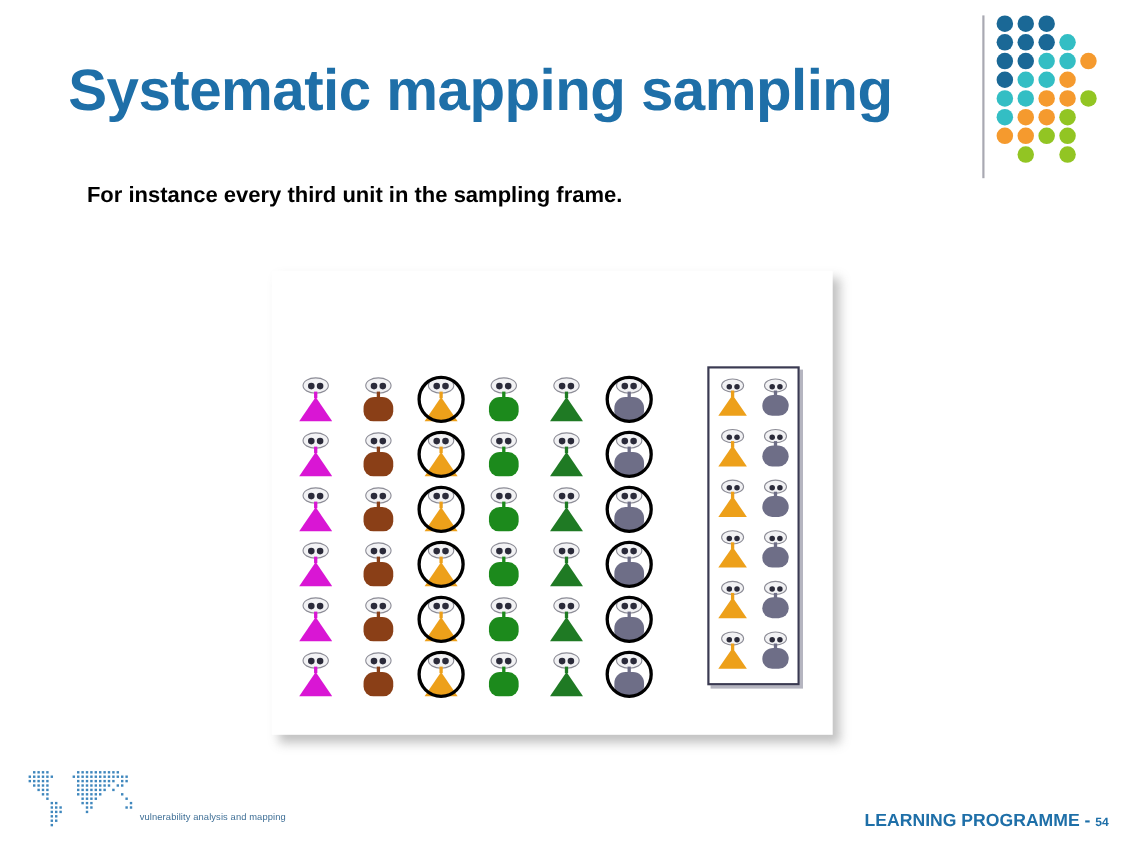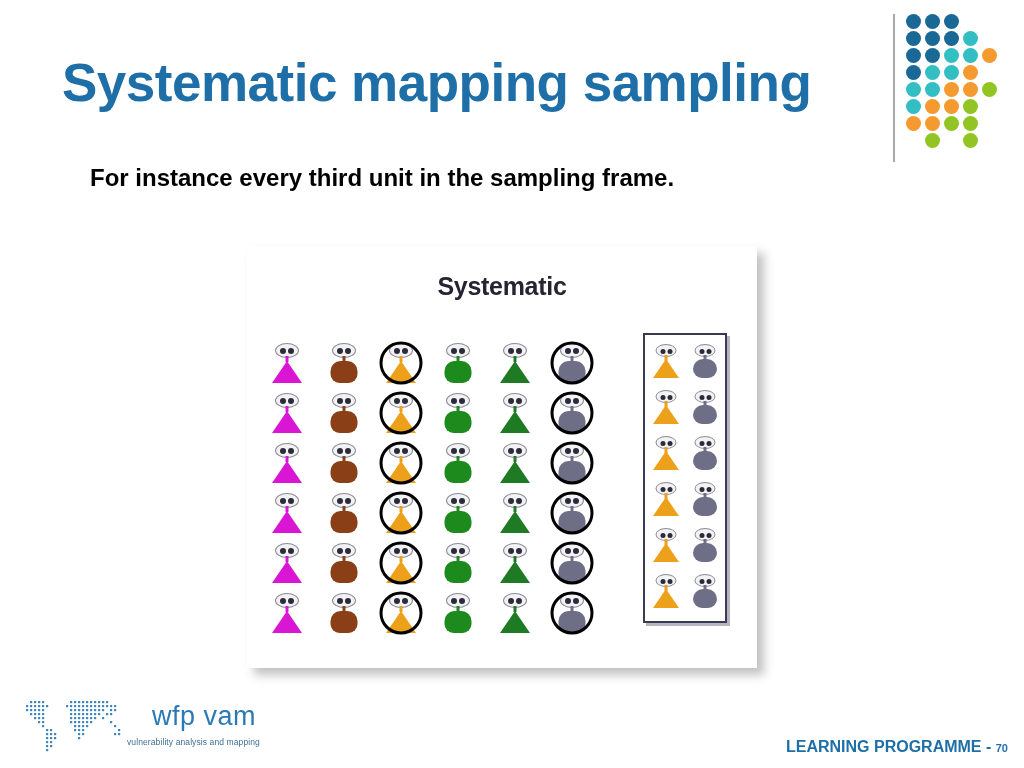--- a/index.html
+++ b/index.html
@@ -23,23 +23,23 @@
     font-size: 53px;
     font-weight: bold;
     color: #1E6FA8;
     letter-spacing: -0.5px;
     white-space: nowrap;
   }
 
   
   #body-text {
     position: absolute;
-    left: 90px;
+    left: 79px;
     top: 164px;
-    font-size: 24px;
+    font-size: 20px;
     font-weight: bold;
     color: #000000;
     line-height: 28px;
     white-space: nowrap;
   }
 
   
   #dot-logo-divider {
     position: absolute;
     left: 893px;
@@ -298,21 +298,20 @@
     <div class="logo-dot" style="left: 57px; top: 85px; background: rgb(146, 197, 35);"></div>
     <div class="logo-dot" style="left: 0px; top: 102px; background: rgb(245, 154, 46);"></div>
     <div class="logo-dot" style="left: 19px; top: 102px; background: rgb(245, 154, 46);"></div>
     <div class="logo-dot" style="left: 38px; top: 102px; background: rgb(146, 197, 35);"></div>
     <div class="logo-dot" style="left: 57px; top: 102px; background: rgb(146, 197, 35);"></div>
     <div class="logo-dot" style="left: 19px; top: 119px; background: rgb(146, 197, 35);"></div>
     <div class="logo-dot" style="left: 57px; top: 119px; background: rgb(146, 197, 35);"></div>
   </div>
 
 <div id="illustration-panel">
-  <div id="illustration-title">Systematic</div>
   <div id="population-grid">
       <div class="fig-cell" style="left: 0px; top: 0px;">
         <div class="figure">
           <div class="fig-head">
             <div class="fig-eye l"></div>
             <div class="fig-eye r"></div>
           </div>
           <div class="fig-neck" style="background: rgb(217, 22, 212);"></div>
           <div class="fig-body body-triangle" style="border-bottom-color: rgb(217, 22, 212);"></div>
         </div>
@@ -920,17 +919,16 @@
       <rect x="90" y="19" width="2.2" height="2.2"></rect>
         <rect x="94" y="19" width="2.2" height="2.2"></rect>
       <rect x="86" y="23" width="2.2" height="2.2"></rect>
         <rect x="94" y="27" width="2.2" height="2.2"></rect>
       <rect x="98" y="31" width="2.2" height="2.2"></rect>
         <rect x="102" y="35" width="2.2" height="2.2"></rect>
       <rect x="98" y="39" width="2.2" height="2.2"></rect>
         <rect x="102" y="39" width="2.2" height="2.2"></rect>
     </g>
   </svg>
-  <div id="wfp-vam-text">wfp vam</div>
   <div id="wfp-tagline">vulnerability analysis and mapping</div>
 </div>
 
-<div id="footer-learning"><span>LEARNING PROGRAMME - </span><span id="footer-slide-number">70</span></div>
+<div id="footer-learning"><span>LEARNING PROGRAMME - </span><span id="footer-slide-number">54</span></div>
 
 </body></html>

